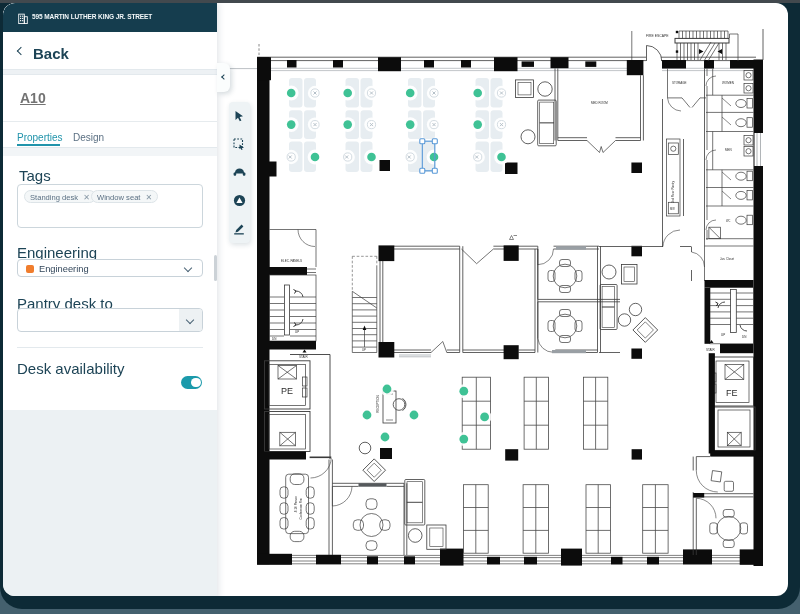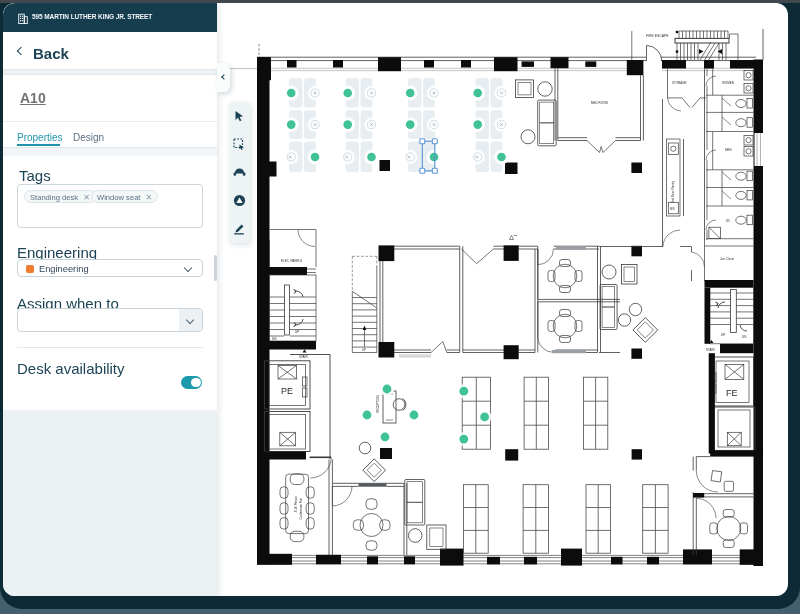--- a/index.html
+++ b/index.html
@@ -731,21 +731,21 @@
     </div>
 
     <div class="lbl" style="left:14px; top:241px;">Engineering</div>
 
     <div class="select1">
       <div class="sq-orange"></div>
       <div class="sel-txt">Engineering</div>
       <div class="chev-d" style="right:11px; top:5px;"></div>
     </div>
 
-    <div class="lbl" style="left:14px; top:292px;">Assign when to</div>
+    <div class="lbl" style="left:14px; top:292px;">Pantry desk to</div>
 
     <div class="select2">
       <div class="sel2-btn">
           <div class="chev-d" style="right:9px; top:8px;"></div>
         </div>
     </div>
 
     <div class="sb-div2"></div>
 
     <div class="lbl" style="left:14px; top:357px;">Desk availability</div>

